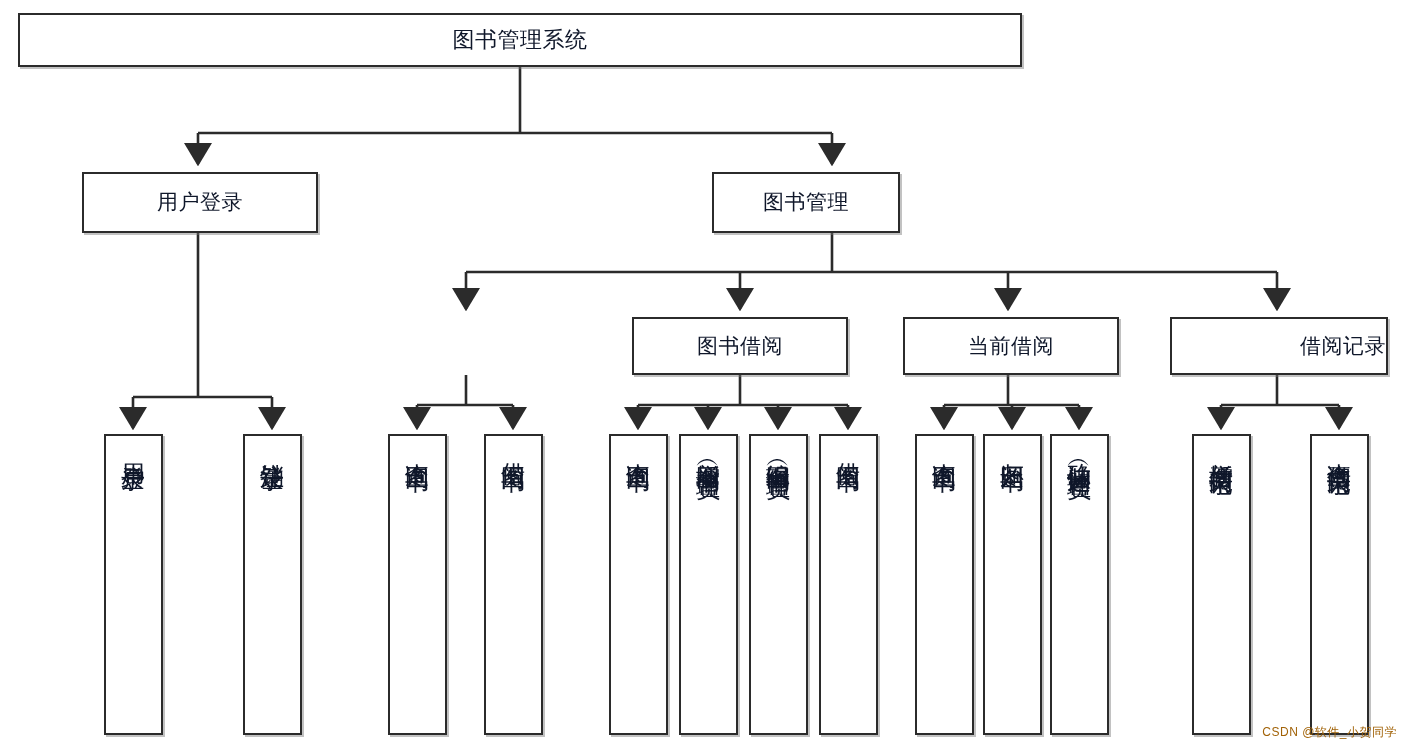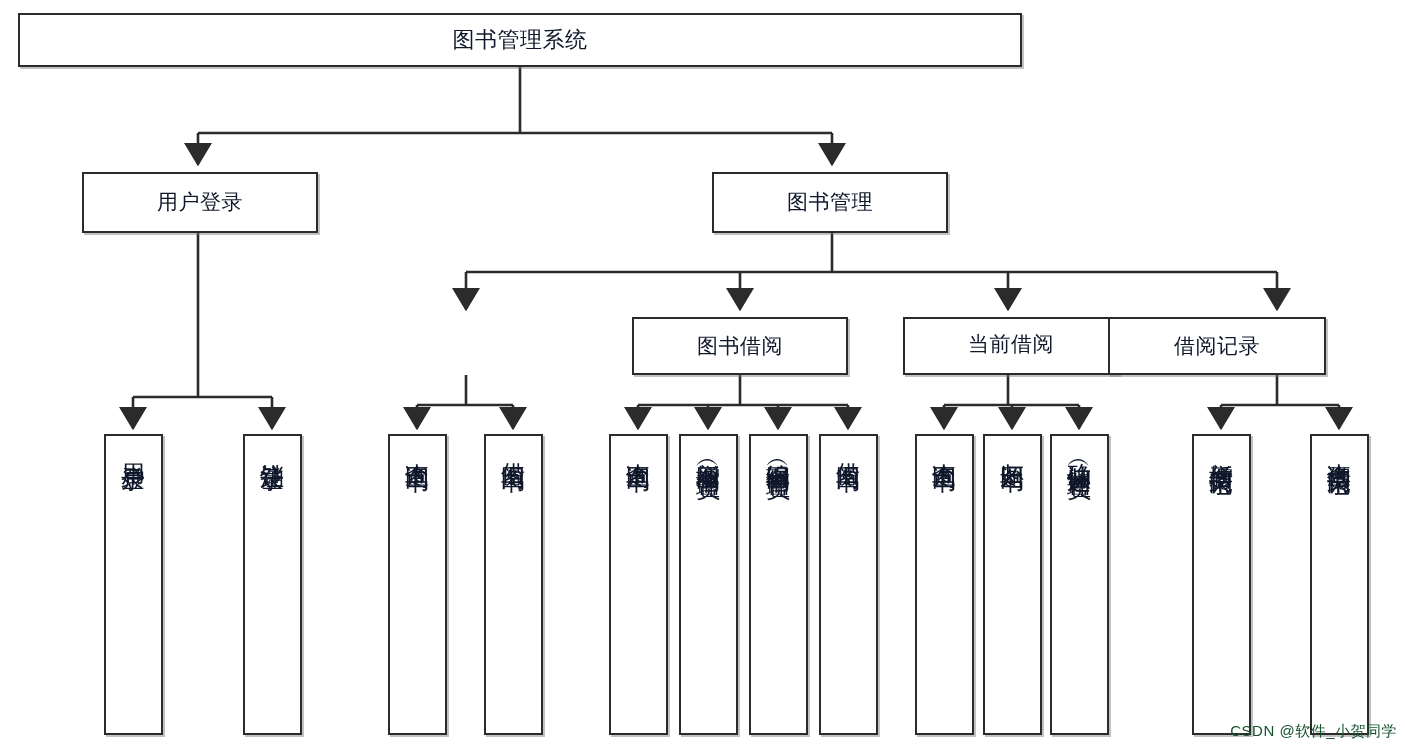--- a/index.html
+++ b/index.html
@@ -60,22 +60,22 @@
     text-orientation: upright;
     font-size: 24px;
     line-height: 1.05;
     letter-spacing: 2px;
     white-space: nowrap;
   }
   .watermark {
     position: absolute;
     right: 8px;
     bottom: 6px;
-    font-size: 15px;
-    color: #14532d;
+    font-size: 12px;
+    color: #a16207;
     letter-spacing: 0.5px;
     z-index: 5;
     white-space: nowrap;
   }
 </style>
 </head>
 <body>
 
 <div id="canvas">
 
@@ -129,31 +129,31 @@
     </g>
   </svg>
 
   <div class="node horiz root" style="left:18px; top:13px; width:1004px; height:54px;">
     <span class="lbl">图书管理系统</span>
   </div>
 
   <div class="node horiz" style="left:82px; top:172px; width:236px; height:61px;">
     <span class="lbl">用户登录</span>
   </div>
-  <div class="node horiz" style="left:712px; top:172px; width:236px; height:61px;">
+  <div class="node horiz" style="left:712px; top:172px; width:188px; height:61px;">
     <span class="lbl">图书管理</span>
   </div>
 
   <div class="node horiz" style="left:632px; top:317px; width:216px; height:58px;">
     <span class="lbl">图书借阅</span>
   </div>
-  <div class="node horiz" style="left:903px; top:317px; width:216px; height:58px;font-family:Liberation Mono, monospace;">
+  <div class="node horiz" style="left:903px; top:317px; width:216px; height:58px;">
     <span class="lbl">当前借阅</span>
   </div>
-  <div class="node horiz" style="left:1108px; top:317px; width:218px; height:58px;">
+  <div class="node horiz" style="left:1170px; top:317px; width:218px; height:58px;justify-content:flex-end;">
     <span class="lbl">借阅记录</span>
   </div>
 
   <div class="node vert" style="left:104px; top:434px; width:59px; height:301px;">
     <span class="lbl">用户登录</span>
   </div>
   <div class="node vert" style="left:243px; top:434px; width:59px; height:301px;">
     <span class="lbl">注销登录</span>
   </div>
 

